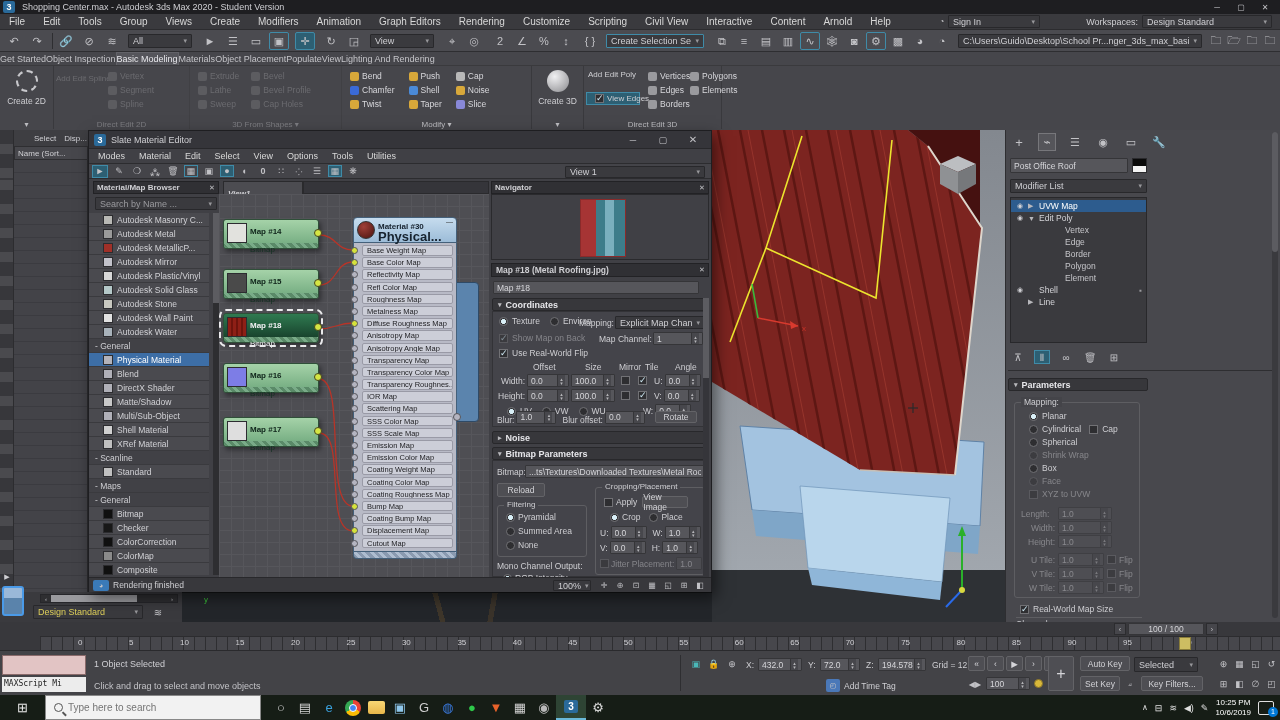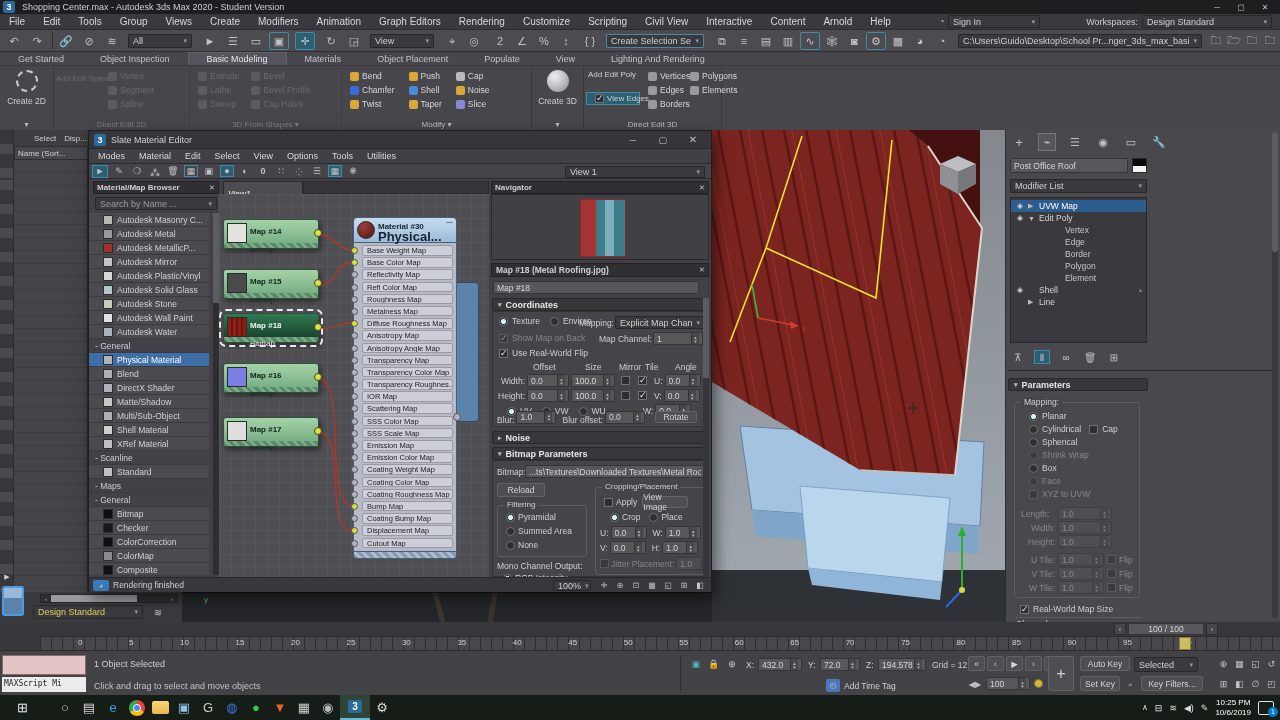--- a/index.html
+++ b/index.html
@@ -25,21 +25,21 @@
   .dis{opacity:.45}
   .btn{background:#4e4e53;border:1px solid #636367;border-radius:2px;color:#d4d4d8;font-size:8.5px;display:flex;align-items:center;justify-content:center}
   .roll{background:#37373b;border:1px solid #28282b;border-radius:2px;color:#e6e6ea;font-weight:bold;font-size:9px;display:flex;align-items:center;padding:0 5px;height:13px}
   .roll::before{content:"▾";font-size:7px;margin-right:4px;color:#b8b8bc}
   .roll.col::before{content:"▸"}
   .gb{border:1px solid #5e5e62;border-radius:3px;position:absolute}
   .gt{position:absolute;top:-6px;left:6px;background:#444449;padding:0 3px;font-size:8.5px;color:#cfcfd3}
   
   .mi{padding:0 9px;font-size:10px;color:#d8d8d8}
   
-  .rtab{padding:1px 18px;font-size:9px;color:#c4c4c8}
+  .rtab{padding:1px 0;font-size:9px;color:#c4c4c8}
   .rtab.act{background:#55555b;color:#e8e8ec;border:1px solid #626268;border-bottom:none}
   .rgrp{height:63px;border-right:1px solid #39393d;position:relative;flex:none}
   .rgl{position:absolute;bottom:0;left:0;right:0;text-align:center;font-size:8px;color:#bcbcc0}
   .ri{display:flex;align-items:center;gap:3px;font-size:8.5px;color:#d8d8dc;padding:0 4px;height:14px}
   .ri .rico{width:9px;height:9px;border-radius:2px;background:#9a9a9e;flex:none}
   .rgrp.dis .ri{color:#97979b}
   .rgrp.dis .rico{background:#77777b}
   
   .mnode{position:absolute;width:96px;height:30px;border-radius:3px;background:linear-gradient(#a5d2a8,#6fa87d);border:1px solid #2f4f38;box-shadow:2px 3px 5px rgba(0,0,0,.4);display:flex;z-index:3}
   .mnode::after{content:"";position:absolute;left:0;right:0;bottom:0;height:5px;border-radius:0 0 3px 3px;background:repeating-linear-gradient(45deg,#5a8a68 0 3px,#79ab88 3px 6px)}
@@ -1287,20 +1287,26 @@
   <span class="p ic" style="left:1248px;top:5px;width:15px;height:15px;font-size:9px">◱</span>
   <span class="p ic" style="left:1264px;top:5px;width:15px;height:15px;font-size:9px">↺</span>
   <span class="p ic" style="left:1216px;top:25px;width:15px;height:15px;font-size:9px">⊞</span>
   <span class="p ic" style="left:1232px;top:25px;width:15px;height:15px;font-size:9px">◧</span>
   <span class="p ic" style="left:1248px;top:25px;width:15px;height:15px;font-size:9px">∅</span>
   <span class="p ic" style="left:1264px;top:25px;width:15px;height:15px;font-size:9px">◰</span>
 </div>
 
 <div class="p row" style="left:0;top:695px;width:1280px;height:25px;background:#161d16">
   <span class="ic" style="width:45px;height:25px;font-size:13px;color:#e8e8e8">⊞</span>
+  <div class="row" style="width:216px;height:25px;background:#f2f2f2;border:1px solid #888;gap:5px;padding-left:8px">
+    <span style="width:9px;height:9px;border:1.5px solid #555;border-radius:50%;position:relative">
+        <span style="position:absolute;width:5px;height:1.5px;background:#555;transform:rotate(45deg);left:7px;top:9px"></span>
+      </span>
+    <input style="border: none; outline: none; background: transparent; font-size: 10px; font-family: &quot;Liberation Sans&quot;, sans-serif; width: 170px;" placeholder="Type here to search">
+  </div>
   <div class="row" style="margin-left:8px">
 
   <span class="tki" style="color: rgb(218, 218, 218);">○</span>
       <span class="tki" style="color: rgb(216, 216, 216);">▤</span>
       <span class="tki" style="color: rgb(58, 160, 220);">e</span>
       <span class="tki chrome"></span>
       <span class="tki folder"></span>
       <span class="tki" style="color: rgb(142, 198, 234);">▣</span>
       <span class="tki" style="color: rgb(207, 207, 207);">G</span>
       <span class="tki" style="color: rgb(58, 122, 224);">◍</span>

